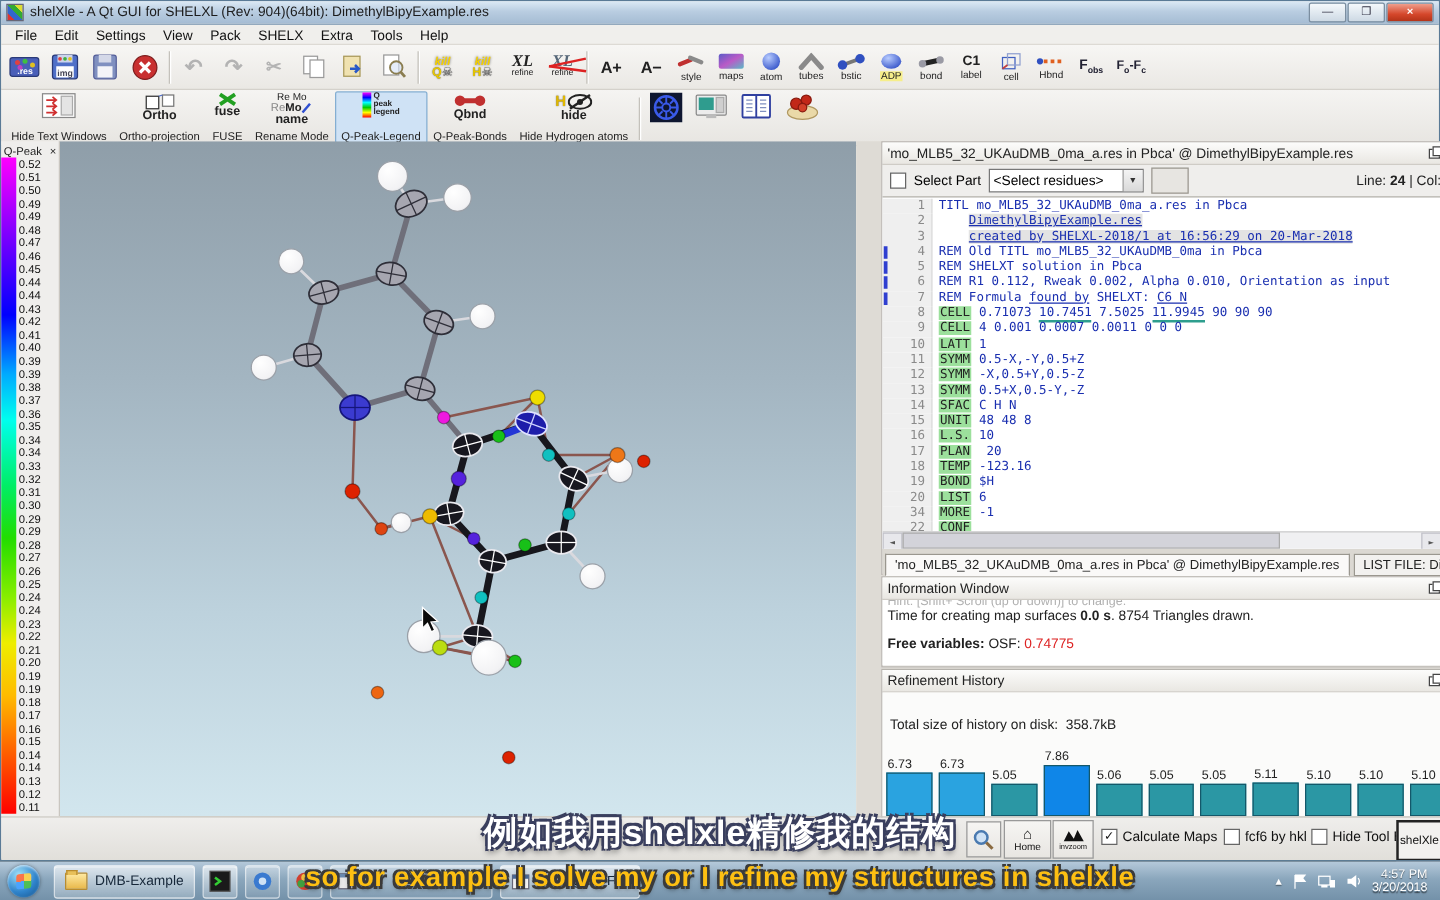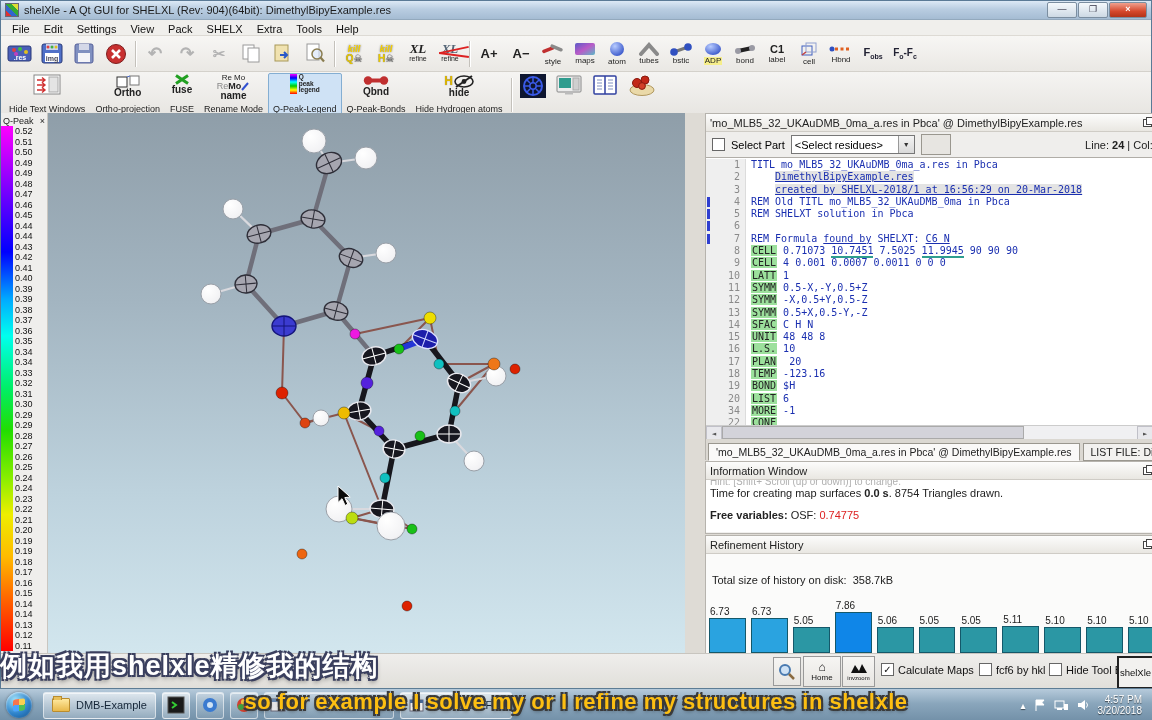--- a/index.html
+++ b/index.html
@@ -128,21 +128,21 @@
          background:linear-gradient(rgba(255,255,255,.6),rgba(255,255,255,.22));display:flex;align-items:center;
          padding:0 8px;font-size:11px;color:#152638;box-shadow:inset 0 1px 0 rgba(255,255,255,.6)}
   .tkbtn.dim{background:linear-gradient(rgba(255,255,255,.3),rgba(255,255,255,.08))}
   .fldico{width:16px;height:12px;background:linear-gradient(#ffe9a0,#e8b84a);border:1px solid #b98c2e;border-radius:1px;
           position:relative;margin-right:6px}
   .fldico::before{content:"";position:absolute;left:0;top:-3px;width:7px;height:3px;background:#e8c05a;border:1px solid #b98c2e;border-bottom:none}
   .tray{margin-left:auto;display:flex;align-items:center;gap:8px;padding-right:6px;color:#fff}
   .trico{font-size:10px;color:#fff;text-shadow:0 1px 1px rgba(0,0,0,.5)}
   .clock{text-align:right;font-size:10px;line-height:11px;color:#fff;text-shadow:0 1px 1px rgba(0,0,0,.6);padding-right:4px}
   
-  #subcn{position:absolute;left:0;top:648px;width:1152px;text-align:left;z-index:40;pointer-events:none;
+  #subcn{position:absolute;left:0;top:648px;width:1152px;text-align:center;z-index:40;pointer-events:none;
          font-size:27px;font-weight:bold;color:#fff;letter-spacing:1px;
          text-shadow:-2px -2px 0 #3a3f5e,2px -2px 0 #3a3f5e,-2px 2px 0 #3a3f5e,2px 2px 0 #3a3f5e,0 3px 5px rgba(0,0,0,.55)}
   #suben{position:absolute;left:0;top:689px;width:1152px;text-align:center;z-index:41;pointer-events:none;
          font-size:22px;font-weight:bold;color:#fdbf12;letter-spacing:.5px;
          text-shadow:-2px -2px 0 #3a3a3a,2px -2px 0 #3a3a3a,-2px 2px 0 #3a3a3a,2px 2px 0 #3a3a3a,0 2px 4px rgba(0,0,0,.6)}
 </style>
 </head>
 <body>
 
 <div id="app">
@@ -698,21 +698,21 @@
           <span>Col:</span> <b>5</b>
         </span>
       </div>
       <div id="editorArea">
         <div id="elines">
             <div class="eline"><div class="gut">1</div><div class="ltext"><span class="seg-t">TITL mo_MLB5_32_UKAuDMB_0ma_a.res in Pbca</span></div></div>
             <div class="eline"><div class="gut">2</div><div class="ltext"><span class="seg-t">    </span><span class="seg-g">DimethylBipyExample.res</span></div></div>
             <div class="eline"><div class="gut">3</div><div class="ltext"><span class="seg-t">    </span><span class="seg-g">created by SHELXL-2018/1 at 16:56:29 on 20-Mar-2018</span></div></div>
             <div class="eline"><div class="gut mark">4</div><div class="ltext"><span class="seg-t">REM Old TITL mo_MLB5_32_UKAuDMB_0ma in Pbca</span></div></div>
             <div class="eline"><div class="gut mark">5</div><div class="ltext"><span class="seg-t">REM SHELXT solution in Pbca</span></div></div>
-            <div class="eline"><div class="gut mark">6</div></div>
+            <div class="eline"><div class="gut mark">6</div><div class="ltext"><span class="seg-t">REM R1 0.112, Rweak 0.002, Alpha 0.010, Orientation as input</span></div></div>
             <div class="eline"><div class="gut mark">7</div><div class="ltext"><span class="seg-t">REM Formula </span><span class="seg-u">found by</span><span class="seg-t"> SHELXT: </span><span class="seg-u">C6 N</span></div></div>
             <div class="eline"><div class="gut">8</div><div class="ltext"><span class="seg-k">CELL</span><span class="seg-t"> 0.71073 </span><span class="seg-c">10.7451</span><span class="seg-t"> 7.5025 </span><span class="seg-c">11.9945</span><span class="seg-t"> 90 90 90</span></div></div>
             <div class="eline"><div class="gut">9</div><div class="ltext"><span class="seg-k">CELL</span><span class="seg-t"> 4 0.001 0.0007 0.0011 0 0 0</span></div></div>
             <div class="eline"><div class="gut">10</div><div class="ltext"><span class="seg-k">LATT</span><span class="seg-t"> 1</span></div></div>
             <div class="eline"><div class="gut">11</div><div class="ltext"><span class="seg-k">SYMM</span><span class="seg-t"> 0.5-X,-Y,0.5+Z</span></div></div>
             <div class="eline"><div class="gut">12</div><div class="ltext"><span class="seg-k">SYMM</span><span class="seg-t"> -X,0.5+Y,0.5-Z</span></div></div>
             <div class="eline"><div class="gut">13</div><div class="ltext"><span class="seg-k">SYMM</span><span class="seg-t"> 0.5+X,0.5-Y,-Z</span></div></div>
             <div class="eline"><div class="gut">14</div><div class="ltext"><span class="seg-k">SFAC</span><span class="seg-t"> C H N</span></div></div>
             <div class="eline"><div class="gut">15</div><div class="ltext"><span class="seg-k">UNIT</span><span class="seg-t"> 48 48 8</span></div></div>
             <div class="eline"><div class="gut">16</div><div class="ltext"><span class="seg-k">L.S.</span><span class="seg-t"> 10</span></div></div>

